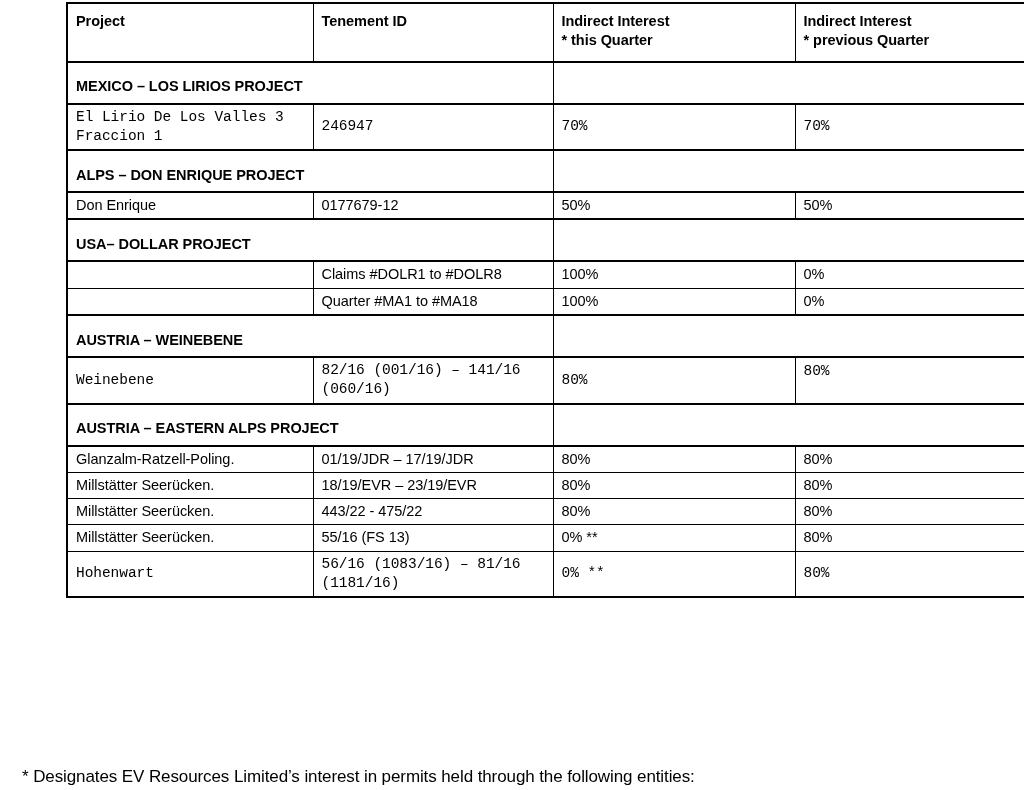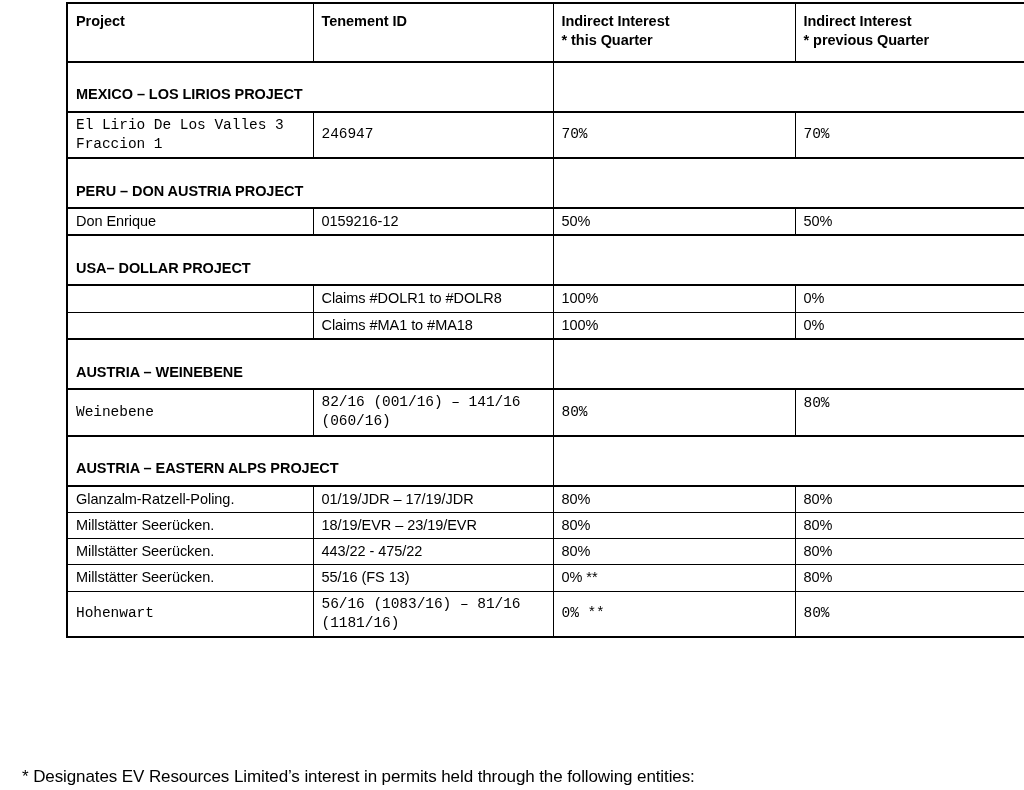--- a/index.html
+++ b/index.html
@@ -53,21 +53,21 @@
   table.tenement thead th {
     font-weight: bold;
     vertical-align: top;
     padding-top: 8px;
     padding-bottom: 10px;
     border-bottom-width: 2.2px;
     height: 50px;
   }
   tr.section-row td {
     font-weight: bold;
-    height: 50px;
+    height: 42px;
     vertical-align: bottom;
     padding-bottom: 6px;
     border-top-width: 2.2px;
     border-bottom-width: 2.2px;
   }
   tr.section-row td.section-blank {
     border-top-width: 2.2px;
     border-bottom-width: 2.2px;
   }
   tr.data-row td { height: 22px; }
@@ -118,42 +118,42 @@
             <td colspan="2">MEXICO – LOS LIRIOS PROJECT</td>
             <td colspan="2" class="section-blank"></td>
           </tr>
           <tr class="data-row tall">
             <td>El Lirio De Los Valles 3 Fraccion 1</td>
             <td class="nowrap-cell">246947</td>
             <td>70%</td>
             <td>70%</td>
           </tr>
           <tr class="section-row">
-            <td colspan="2">PERU – DON AUSTRIA PROJECT</td>
+            <td colspan="2">ALPS – DON ENRIQUE PROJECT</td>
             <td colspan="2" class="section-blank"></td>
           </tr>
           <tr class="data-row">
             <td>Don Enrique</td>
-            <td class="nowrap-cell">0159216-12</td>
+            <td class="nowrap-cell">0177679-12</td>
             <td>50%</td>
             <td>50%</td>
           </tr>
           <tr class="section-row">
             <td colspan="2">USA– DOLLAR PROJECT</td>
             <td colspan="2" class="section-blank"></td>
           </tr>
           <tr class="data-row">
             <td></td>
             <td class="nowrap-cell">Claims #DOLR1 to #DOLR8</td>
             <td>100%</td>
             <td>0%</td>
           </tr>
           <tr class="data-row">
             <td></td>
-            <td class="nowrap-cell">Claims #MA1 to #MA18</td>
+            <td class="nowrap-cell">Quarter #MA1 to #MA18</td>
             <td>100%</td>
             <td>0%</td>
           </tr>
           <tr class="section-row">
             <td colspan="2">AUSTRIA –  WEINEBENE</td>
             <td colspan="2" class="section-blank"></td>
           </tr>
           <tr class="data-row tall">
             <td>Weinebene</td>
             <td class="nowrap-cell">82/16 (001/16) – 141/16 (060/16)</td>

